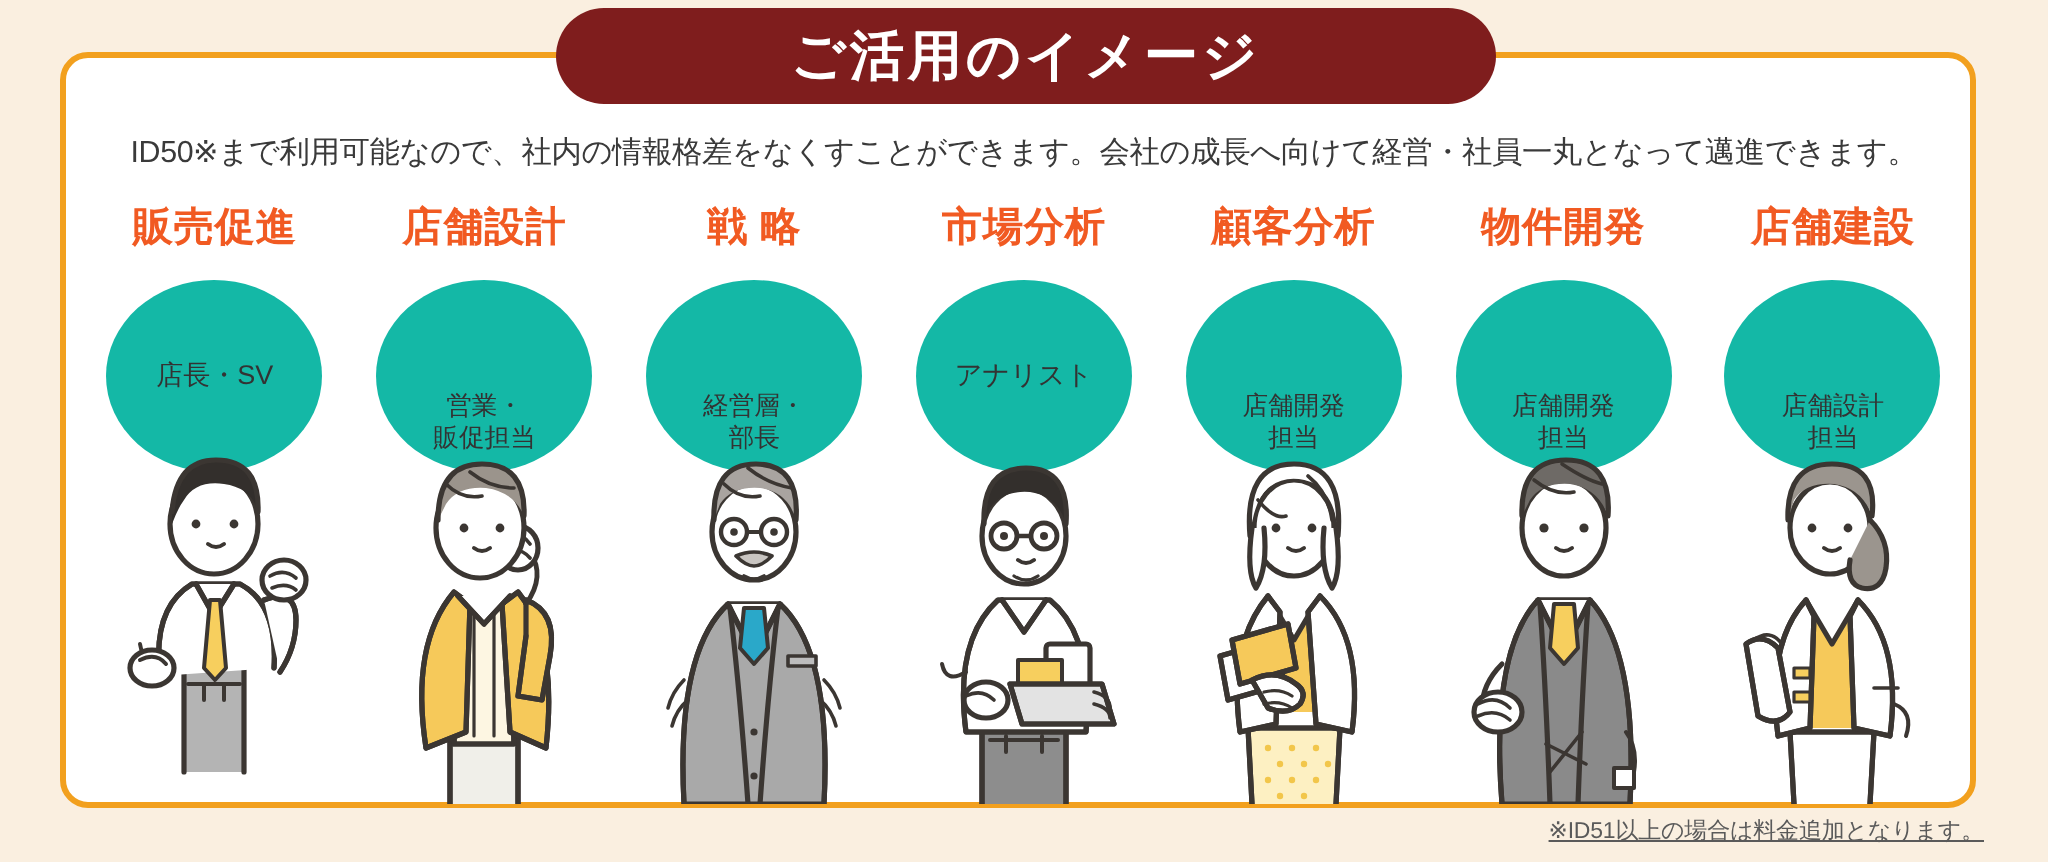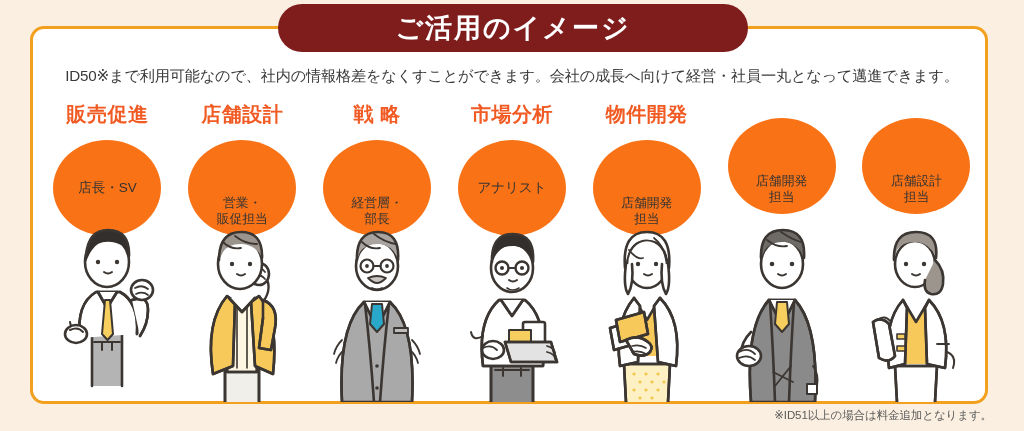--- a/index.html
+++ b/index.html
@@ -49,21 +49,21 @@
   .col{width:134.85px;display:flex;flex-direction:column;align-items:center;position:relative;}
 
   .col-head{
     font-size:20px;font-weight:bold;color:#f15a22;letter-spacing:0.5px;
     white-space:nowrap;line-height:1;height:22px;
   }
 
   .bubble{
     margin-top:14px;
     width:108px;height:96px;border-radius:50%;
-    background:#f97316;
+    background:#14b8a6;
     display:flex;align-items:center;justify-content:center;
     position:relative;z-index:1;
   }
   .bubble .lbl{
     font-size:13.5px;color:#333333;line-height:1.22;text-align:center;
     white-space:pre-line;font-weight:500;
   }
   .bubble.narrow .lbl{font-size:12.8px;margin-top:45px;}
 
   
@@ -71,20 +71,21 @@
     position:absolute;top:112px;left:50%;transform:translateX(-50%);
     width:130px;height:186px;z-index:2;pointer-events:none;
   }
   .fig svg{display:block;width:130px;height:186px;}
 
   
   .footnote{
     position:absolute;right:32px;top:408px;
     font-size:11.5px;color:#5a5a5a;letter-spacing:-0.1px;white-space:nowrap;
     z-index:7;
+    text-decoration:underline;
   }
 </style>
 </head>
 <body>
 
 <div id="stage">
 
   <div class="card"></div>
 
   <div class="title-pill">
@@ -235,21 +236,21 @@
             <circle cx="55" cy="52" r="2" fill="#3b3632" stroke="none"></circle>
             <circle cx="75" cy="52" r="2" fill="#3b3632" stroke="none"></circle>
             <path d="M62 64 q4 3 8 0" stroke-width="2"></path>
             <path d="M60 72 q6 4 12 0" stroke-width="1.6"></path>
           </g>
         </svg>
       </div>
     </div>
 
     <div class="col">
-      <div class="col-head">物件開発</div>
+      <div class="col-head">顧客分析</div>
       <div class="bubble narrow">
         <span class="lbl">店舗開発
 担当</span>
       </div>
       <div class="fig">
         <svg viewBox="0 0 130 186">
           <g fill="none" stroke="#3b3632" stroke-width="2.6" stroke-linecap="round" stroke-linejoin="round">
             <path d="M44 186 L42 148 L88 148 L86 186" fill="#fdf0c2"></path>
             <path d="M44 186 L42 148 L88 148 L86 186"></path>
             <g fill="#f2c64a" stroke="none">
@@ -286,20 +287,21 @@
             <path d="M86 48 q3 22 -2 30 q-6 -10 -4 -30" fill="#ffffff" stroke="#3b3632"></path>
             <circle cx="56" cy="48" r="2.2" fill="#3b3632" stroke="none"></circle>
             <circle cx="74" cy="48" r="2.2" fill="#3b3632" stroke="none"></circle>
             <path d="M62 58 q4 3 8 0" stroke-width="2"></path>
           </g>
         </svg>
       </div>
     </div>
 
     <div class="col">
+      <div class="col-head">物件開発</div>
       <div class="bubble narrow">
         <span class="lbl">店舗開発
 担当</span>
       </div>
       <div class="fig">
         <svg viewBox="0 0 130 186">
           <g fill="none" stroke="#3b3632" stroke-width="2.6" stroke-linecap="round" stroke-linejoin="round">
             <path d="M34 186 Q28 110 52 84 L78 84 Q102 110 98 186 Z" fill="#8a8a8a"></path>
             <path d="M34 186 Q28 110 52 84 L78 84 Q102 110 98 186"></path>
             <path d="M52 84 L65 110 L78 84" fill="#ffffff"></path>
@@ -319,20 +321,21 @@
             <path d="M50 24 q10 8 20 6 M64 16 q12 8 20 10" stroke-width="1.8"></path>
             <circle cx="55" cy="48" r="2.3" fill="#3b3632" stroke="none"></circle>
             <circle cx="75" cy="48" r="2.3" fill="#3b3632" stroke="none"></circle>
             <path d="M61 58 q4 3 8 0" stroke-width="2"></path>
           </g>
         </svg>
       </div>
     </div>
 
     <div class="col">
+      <div class="col-head">店舗建設</div>
       <div class="bubble narrow">
         <span class="lbl">店舗設計
 担当</span>
       </div>
       <div class="fig">
         <svg viewBox="0 0 130 186">
           <g fill="none" stroke="#3b3632" stroke-width="2.6" stroke-linecap="round" stroke-linejoin="round">
             <path d="M46 186 L44 150 L86 150 L84 186" fill="#ffffff"></path>
             <path d="M46 186 L44 150 L86 150 L84 186"></path>
             <path d="M52 84 L65 106 L78 84 L78 148 L52 148 Z" fill="#f6c95a" stroke="none"></path>

